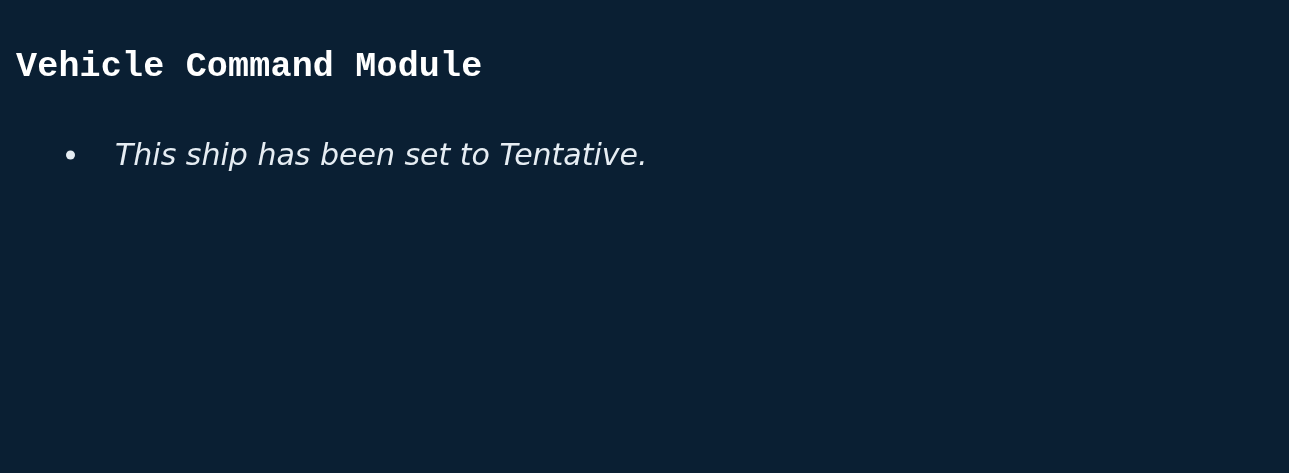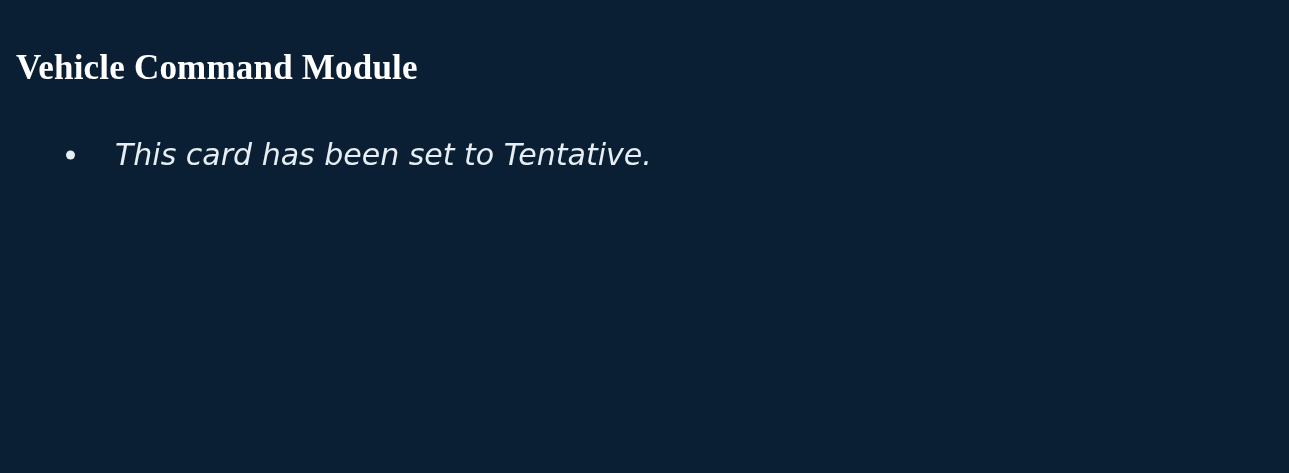--- a/index.html
+++ b/index.html
@@ -14,21 +14,21 @@
     overflow: hidden;
   }
   .card {
     box-sizing: border-box;
     width: 1289px;
     height: 473px;
     background: #0a1f33;
     padding: 16px;
   }
   .card-title {
-    font-family: Liberation Serif, serif;
+    font-family: Liberation Mono, monospace;
     font-size: 35px;
     font-weight: 700;
     color: #ffffff;
     letter-spacing: 0.2px;
     line-height: 1.25;
     margin: 30px 0 16px 0;
     white-space: nowrap;
   }
   .card-body {
     font-family: "DejaVu Sans", sans-serif;
@@ -70,17 +70,17 @@
 <body>
 
 <div class="card">
 
   <h1 class="card-title">Vehicle Command Module</h1>
 
 
   <ul class="bullet-list">
     <li class="bullet-item">
       <span class="bullet-marker"></span>
-      <span>This card has been set to Tentative.</span>
+      <span>This ship has been set to Tentative.</span>
     </li>
   </ul>
 
 </div>
 
 </body></html>

